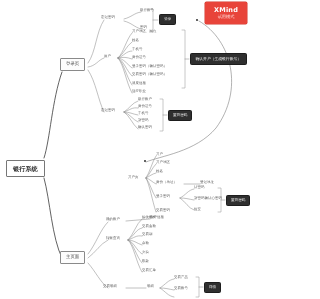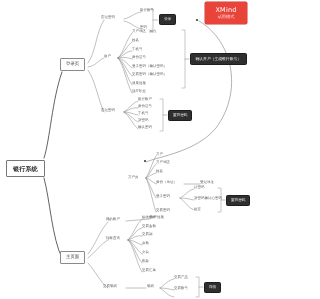--- a/index.html
+++ b/index.html
@@ -58,21 +58,21 @@
   #watermark{
     position:absolute;
     right:3px;top:2px;
     width:42px;height:22px;
     background:#e8443a;
     border-radius:1.5px;
     display:flex;flex-direction:column;
     align-items:center;justify-content:center;
     box-shadow:0 0 0 0.5px #d13a30;
   }
-  #wm-title{font-size:6.5px;color:#ffffff;font-weight:normal;letter-spacing:.2px;line-height:1;}
+  #wm-title{font-size:6.5px;color:#ffffff;font-weight:bold;letter-spacing:.2px;line-height:1;}
   #wm-sub{font-size:4.2px;color:#ffdcd9;margin-top:1.5px;line-height:1;}
 
   .dot{position:absolute;width:2.4px;height:2.4px;border-radius:50%;background:#2f2f2f;}
 </style>
 </head>
 <body>
 
 <div id="canvas">
 
   <svg viewBox="0 0 250 299">

